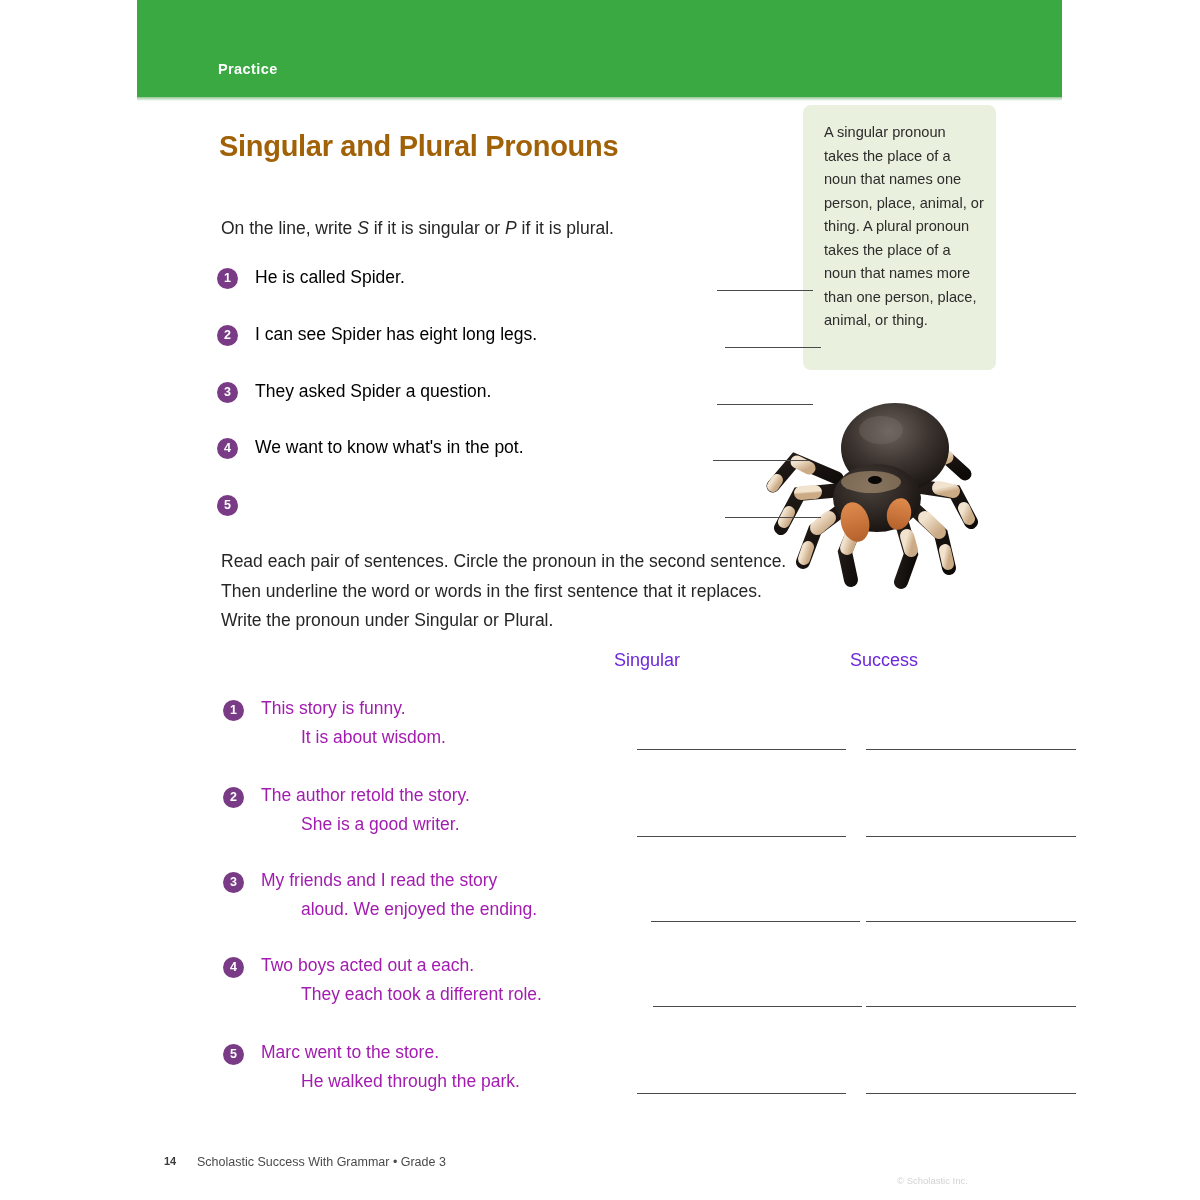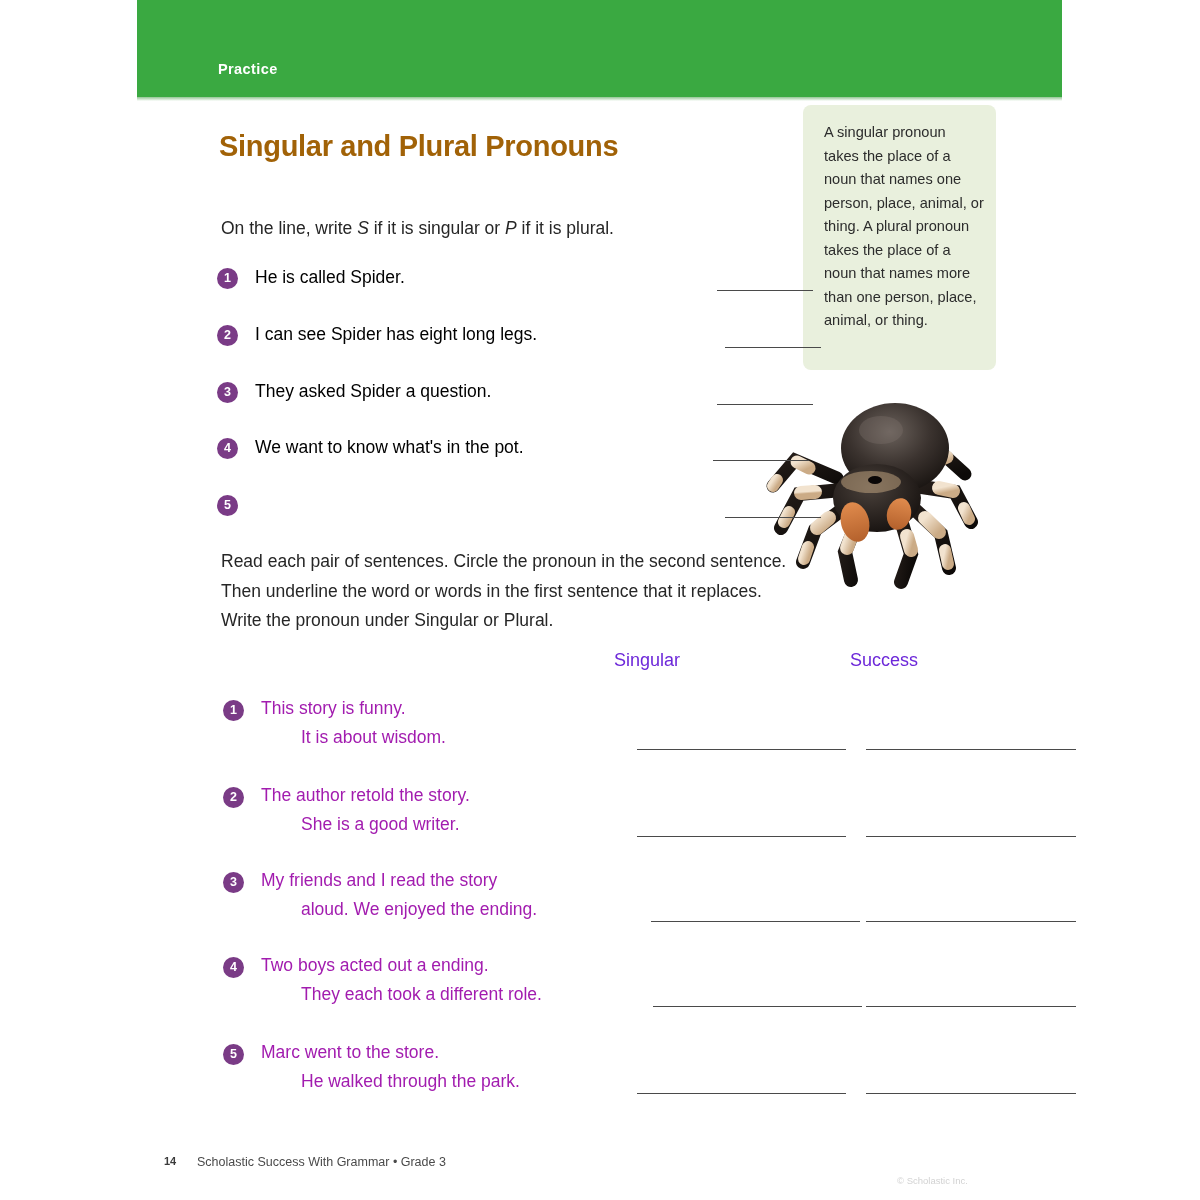--- a/index.html
+++ b/index.html
@@ -371,21 +371,21 @@
   <div class="ex2-row" style="top:870px">
     <div class="ex2-bullet">3</div>
     <div class="ex2-l1">My friends and I read the story</div>
     <div class="ex2-l2">aloud. We enjoyed the ending.</div>
     <div class="ex2-line ex2-line-s" style="left:428px"></div>
     <div class="ex2-line ex2-line-p" style="left:643px"></div>
   </div>
 
   <div class="ex2-row" style="top:955px">
     <div class="ex2-bullet">4</div>
-    <div class="ex2-l1">Two boys acted out a ending.</div>
+    <div class="ex2-l1">Two boys acted out a each.</div>
     <div class="ex2-l2">They each took a different role.</div>
     <div class="ex2-line ex2-line-s" style="left:430px"></div>
     <div class="ex2-line ex2-line-p" style="left:643px"></div>
   </div>
 
   <div class="ex2-row" style="top:1042px">
     <div class="ex2-bullet">5</div>
     <div class="ex2-l1">Marc went to the store.</div>
     <div class="ex2-l2">He walked through the park.</div>
     <div class="ex2-line ex2-line-s" style="left:414px"></div>

